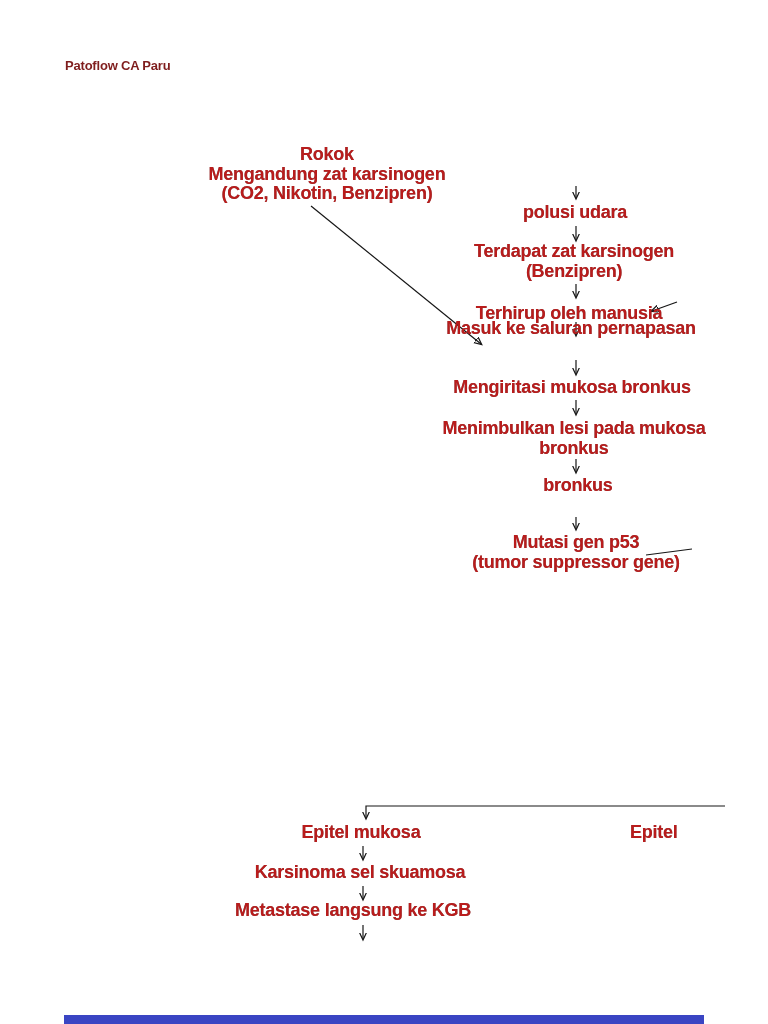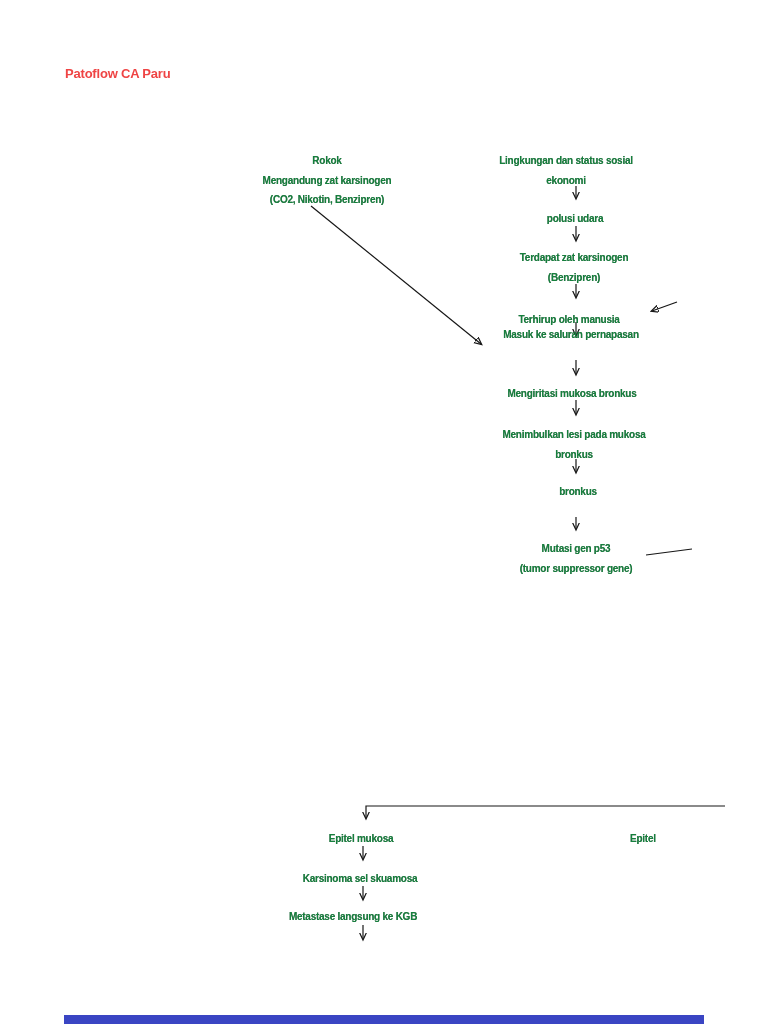--- a/index.html
+++ b/index.html
@@ -15,39 +15,38 @@
     font-family: "Liberation Sans", sans-serif;
   }
   .page {
     position: absolute;
     inset: 0;
     background: #ffffff;
   }
   .doc-title {
     position: absolute;
     left: 65px;
-    top: 66px;
+    top: 58px;
     font-size: 13px;
     font-weight: 700;
-    color: #ef4444;
+    color: #7f1d1d;
     letter-spacing: -0.2px;
     white-space: nowrap;
   }
   .node {
     position: absolute;
     transform: translateX(-50%);
     text-align: center;
-    font-size: 10px;
+    font-size: 18px;
     font-weight: 700;
-    color: #15803d;
+    color: #b91c1c;
     letter-spacing: -0.25px;
     line-height: 19.5px;
     white-space: nowrap;
     text-shadow: 0 0 0.4px rgba(20,20,20,0.55);
-    margin-top: 6px;
   }
   .node.left-align {
     transform: none;
     text-align: left;
   }
   svg.overlay {
     position: absolute;
     left: 0;
     top: 0;
     width: 768px;
@@ -100,24 +99,20 @@
   </svg>
 
   <div class="doc-title">Patoflow CA Paru</div>
 
   <div class="node" style="left:327px; top:145px;">
     <div>Rokok</div>
     <div>Mengandung zat karsinogen</div>
     <div>(CO2, Nikotin, Benzipren)</div>
   </div>
 
-  <div class="node" style="left:566px; top:145px;">
-    <div>Lingkungan dan status sosial</div>
-    <div>ekonomi</div>
-  </div>
 
   <div class="node" style="left:575px; top:203px;">
     <div>polusi udara</div>
   </div>
 
   <div class="node" style="left:574px; top:242px;">
     <div>Terdapat zat karsinogen</div>
     <div>(Benzipren)</div>
   </div>
 

